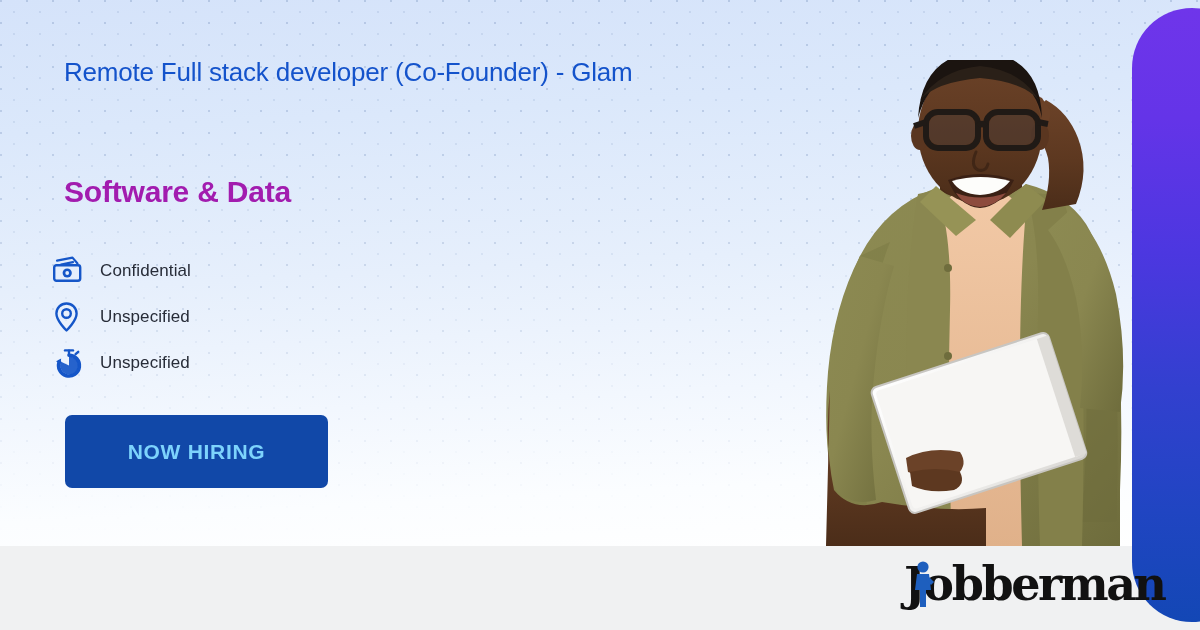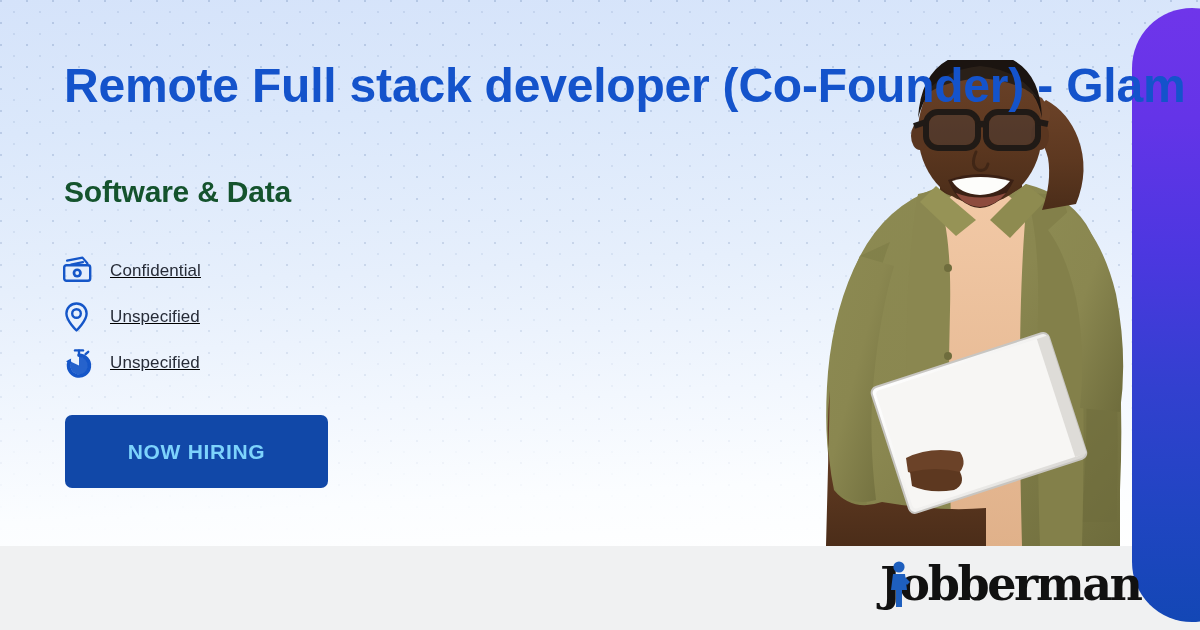--- a/index.html
+++ b/index.html
@@ -48,44 +48,43 @@
     width:120px; height:614px;
     border-radius:70px;
     background:linear-gradient(180deg,#6f35ea 0%,#6434e8 18%,#4c37e0 40%,#3240cf 62%,#2045c2 82%,#1347b5 100%);
   }
 
   
   .headline {
     position:absolute;
     left:64px; top:58px;
     width:1120px;
-    font-size:48px;
-    font-weight:bold;
+    font-size:26px;
+    font-weight:normal;
     letter-spacing:-0.2px;
     color:#1453cb;
     white-space:nowrap;
     line-height:1.15;
     z-index:6;
   }
   .subtitle {
     position:absolute;
     left:64px; top:175px;
     font-size:30px;
     font-weight:bold;
-    color:#14532d;
+    color:#a21caf;
     letter-spacing:-0.2px;
     z-index:6;
   }
 
   
   .meta-list {
     position:absolute;
-    left:62px; top:250px;
+    left:52px; top:250px;
     z-index:6;
-    text-decoration:underline;
   }
   .meta-row {
     display:flex;
     align-items:center;
     height:42px;
     margin-bottom:4px;
   }
   .meta-icon {
     width:36px;
     display:flex;
@@ -129,21 +128,21 @@
 
   
   .logo {
     position:absolute;
     left:880px; top:558px;
     height:52px;
     display:flex;
     align-items:center;
     z-index:7;
   }
-  .logo-wrap { position:relative; height:52px; }
+  .logo-wrap { position:relative; height:52px;margin-left:24px; }
   .logo-text {
     font-family:"DejaVu Serif", serif;
     font-size:46px;
     font-weight:bold;
     color:#111111;
     letter-spacing:-2.4px;
     line-height:52px;
   }
   .logo-figure {
     position:absolute;

